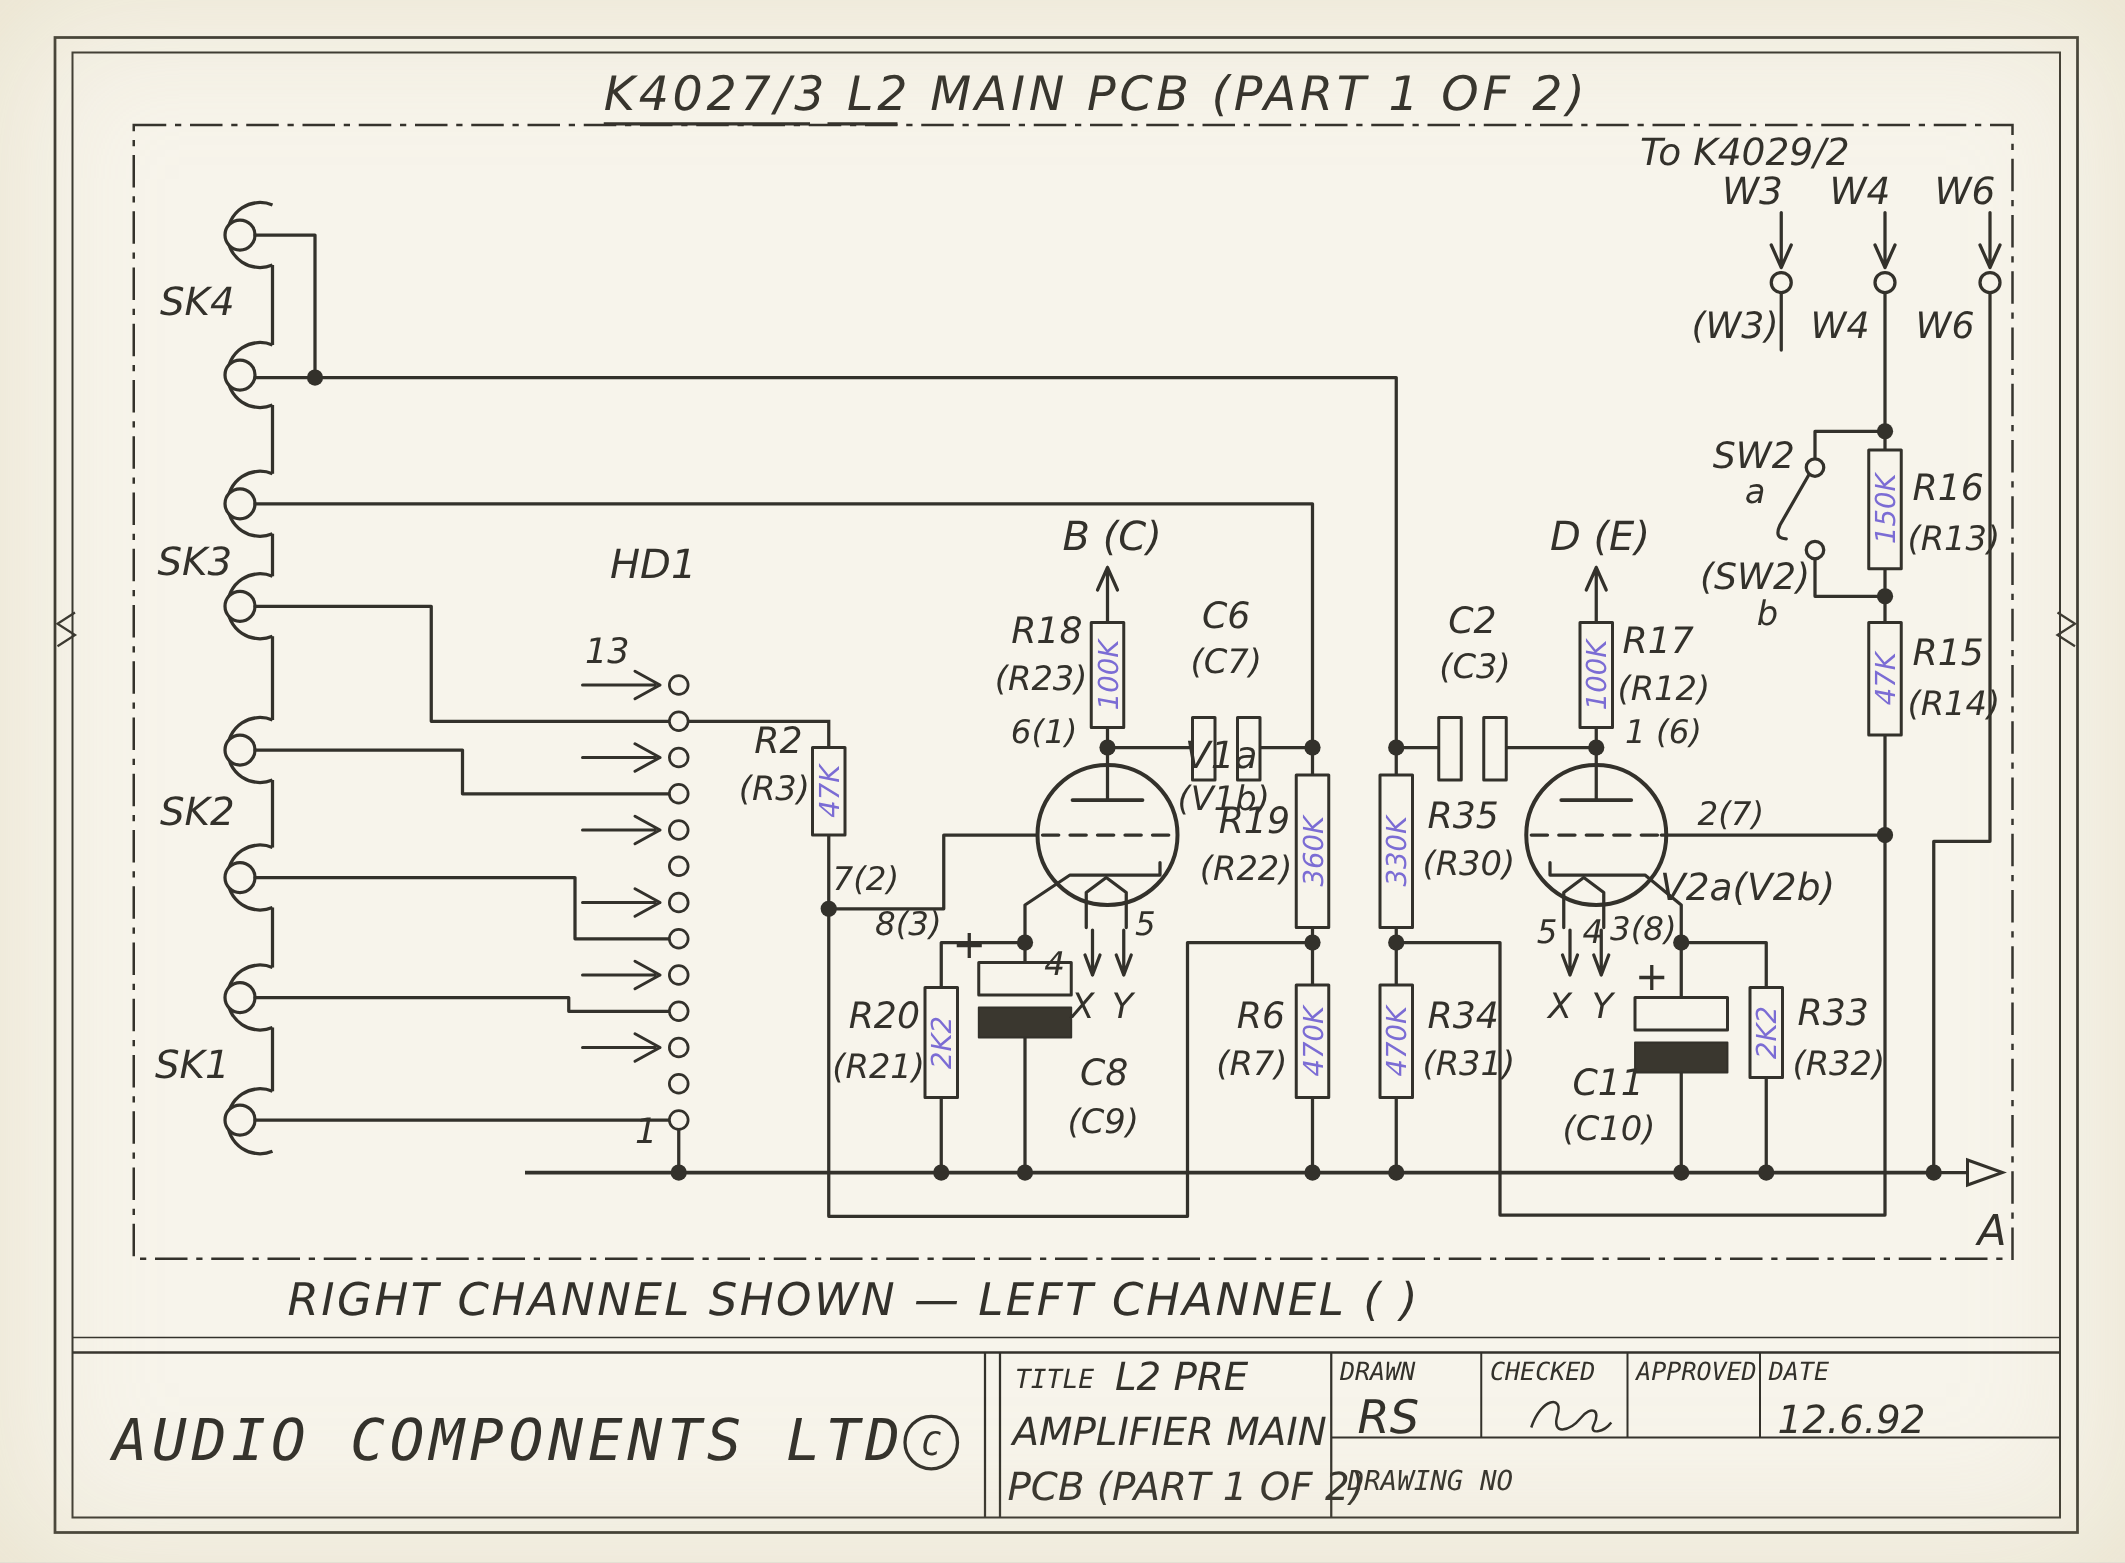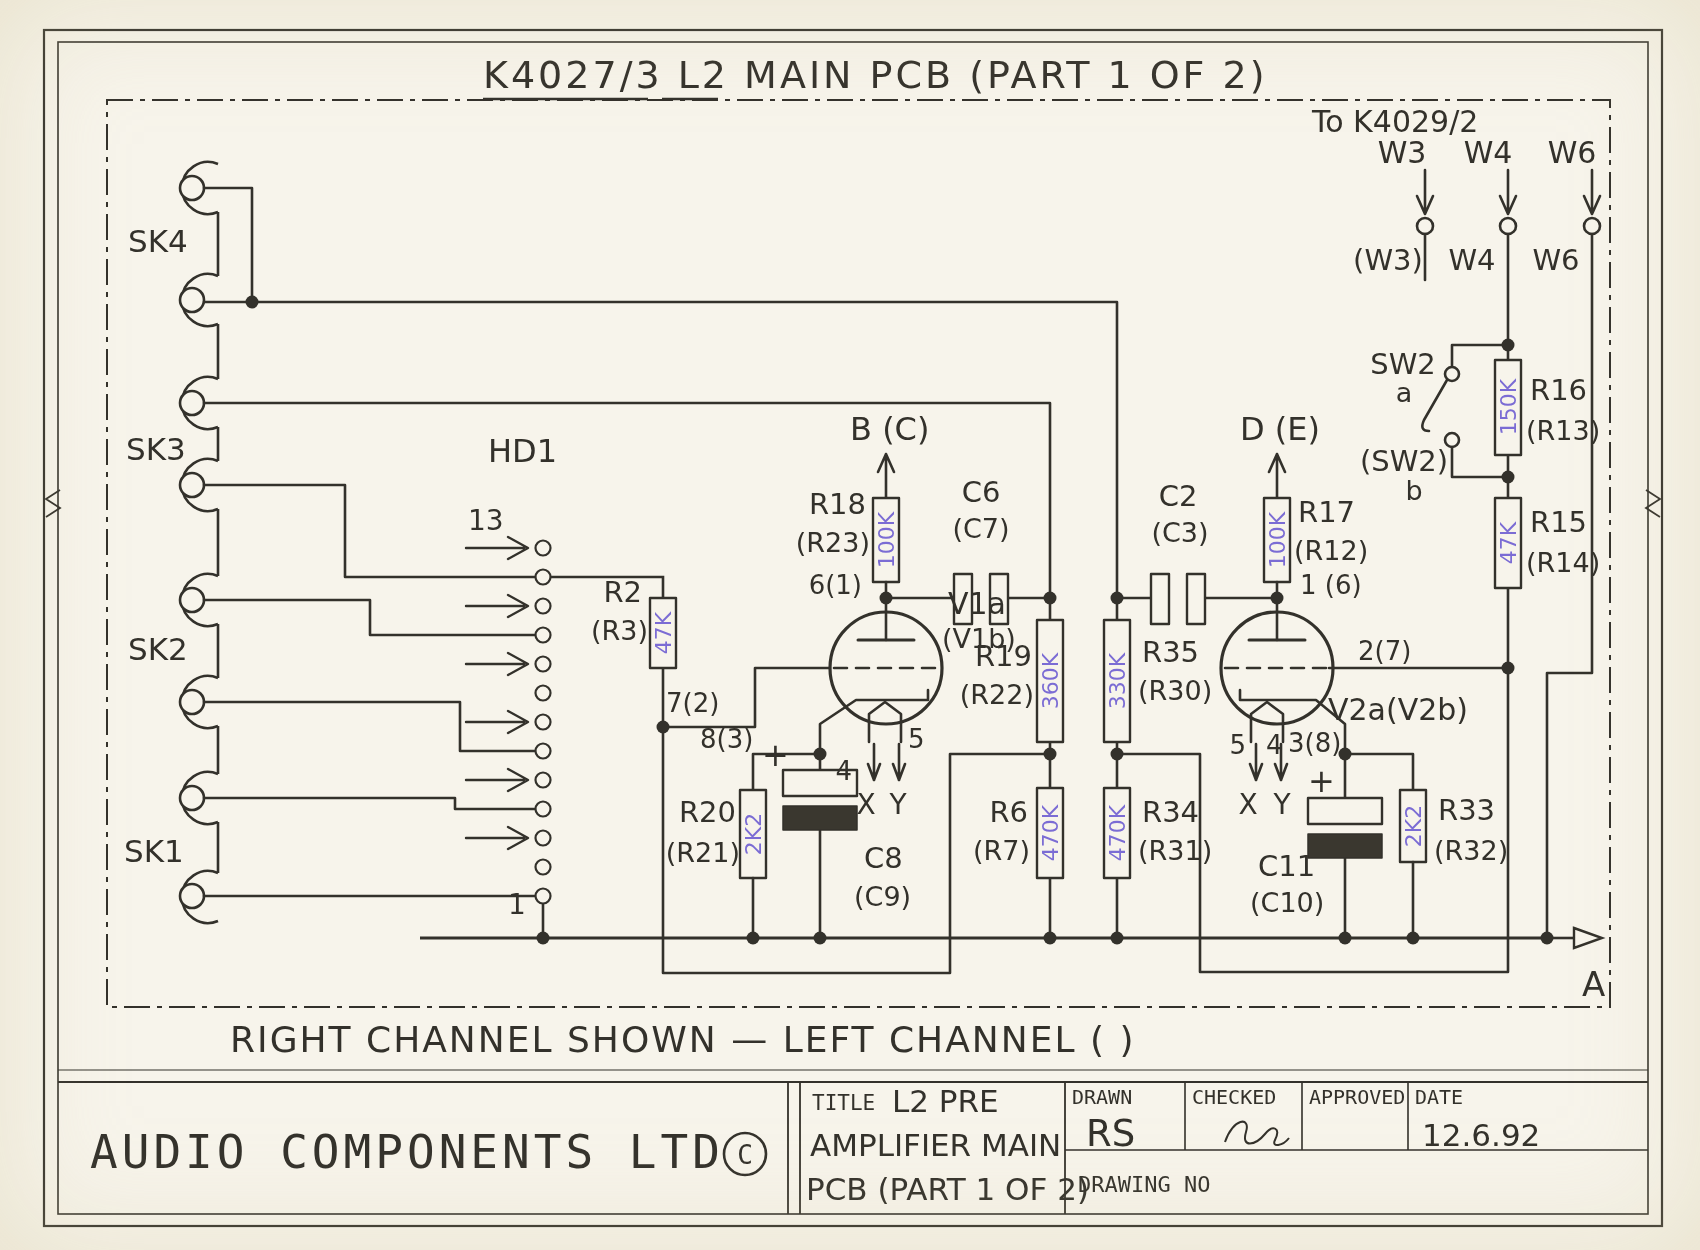--- a/index.html
+++ b/index.html
@@ -1,17 +1,17 @@
 <!DOCTYPE html>
 <html><head>
 <meta charset="utf-8">
 <style>
   html,body{margin:0;padding:0;background:#d8d4c8;}
   .page{position:relative;width:1700px;height:1250px;background:#f7f4eb;overflow:hidden;
-        font-family:"DejaVu Sans",sans-serif;}
+        font-family:"DejaVu Sans",sans-serif;font-style:italic;}
   .page::after{content:"";position:absolute;inset:0;pointer-events:none;
         box-shadow:inset 0 0 120px rgba(205,195,150,.35);}
   svg{position:absolute;left:0;top:0;}
   text{fill:#33312b;}
   .hw{font-family:"DejaVu Sans",sans-serif;}
   .cad{font-family:"DejaVu Sans Mono",monospace;}
   .val{fill:#7b6cd4;font-size:22px;font-family:"DejaVu Sans",sans-serif;}
 </style>
 </head>
 <body>

